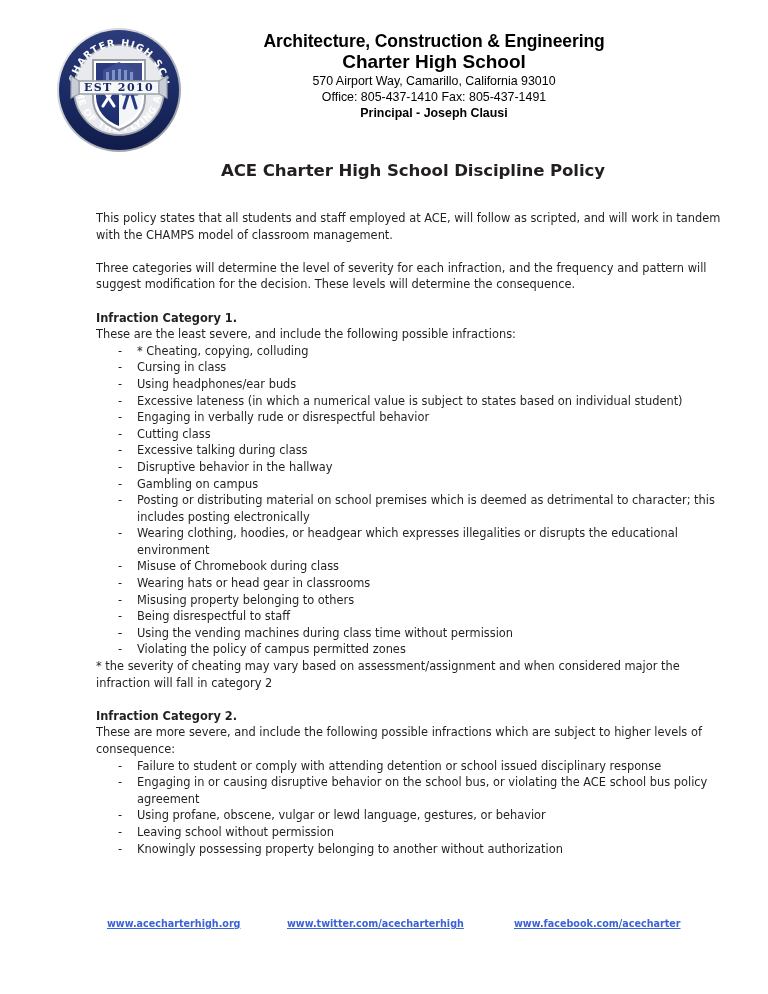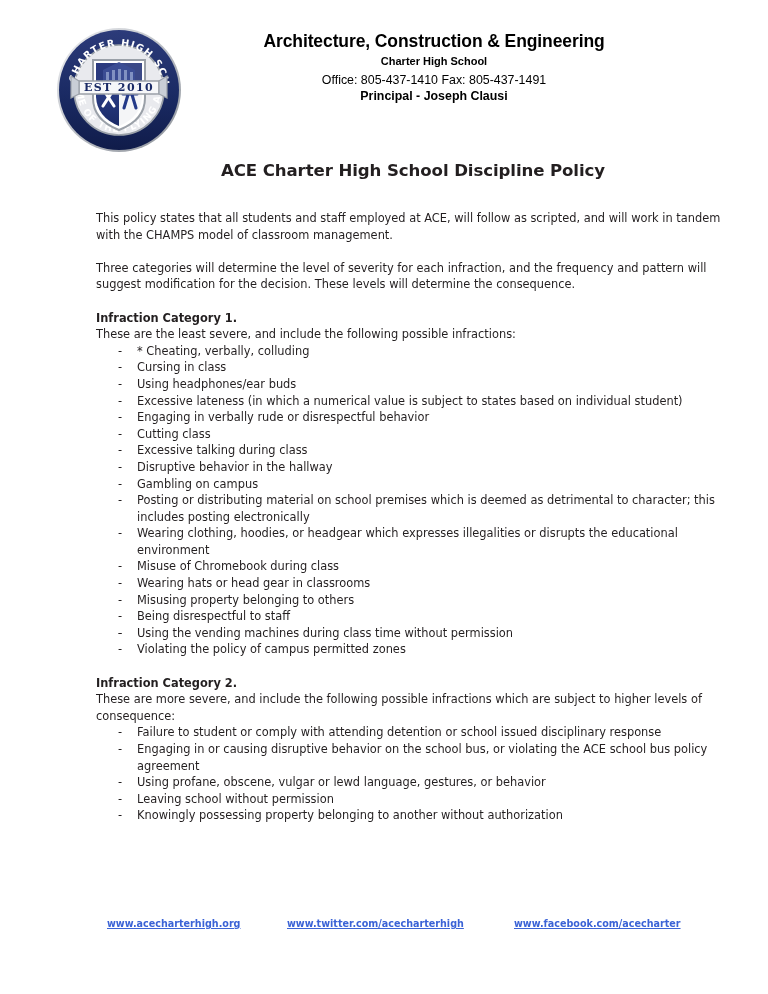--- a/index.html
+++ b/index.html
@@ -19,21 +19,21 @@
   .logo-wrap { position:absolute; left:55px; top:26px; width:128px; height:128px; }
   .logo-wrap svg { display:block; width:128px; height:128px; }
 
   .head-text {
     position:absolute; left:189px; top:31px; width:490px;
     text-align:center;
     font-family:"Liberation Sans", sans-serif;
     color:#000;
   }
   .hl1 { font-size:17.5px; font-weight:bold; letter-spacing:-0.1px; line-height:20px; }
-  .hl2 { font-size:11px; font-weight:bold; line-height:21px; }
+  .hl2 { font-size:19px; font-weight:bold; line-height:21px; }
   .hl3 { font-size:12.4px; line-height:16px; margin-top:1px; }
   .hl4 { font-size:12.4px; line-height:16px; }
   .hl5 { font-size:12.4px; font-weight:bold; line-height:16px; }
 
   
   .doc {
     position:absolute;
     left:66px; top:160px;
     width:634px;
     font-family:"DejaVu Sans", sans-serif;
@@ -160,56 +160,58 @@
         <path d="M 24,55 L 104,55 L 104,68 L 24,68 Z" fill="#f6f7f9" stroke="#9aa0a8" stroke-width="1.4"></path>
         <path d="M 24,55 L 16,50 L 16,72 L 24,68 Z" fill="#c9ced6" stroke="#9aa0a8" stroke-width="1.2"></path>
         <path d="M 104,55 L 112,50 L 112,72 L 104,68 Z" fill="#c9ced6" stroke="#9aa0a8" stroke-width="1.2"></path>
         <text x="64" y="65.3" text-anchor="middle" font-family="DejaVu Serif, serif" font-size="11" font-weight="bold" fill="#1a2a66" letter-spacing="1.4">EST 2010</text>
       </svg>
     </div>
 
     <div class="head-text">
       <div class="hl1">Architecture, Construction &amp; Engineering</div>
       <div class="hl2">Charter High School</div>
+      <div class="hl3">570 Airport Way, Camarillo, California 93010</div>
       <div class="hl4">Office: 805-437-1410    Fax:  805-437-1491</div>
       <div class="hl5">Principal - Joseph Clausi</div>
     </div>
   </div>
 
   <div class="doc">
 
     <div class="doc-title">ACE Charter High School Discipline Policy</div>
 
     <div class="para">This policy states that all students and staff employed at ACE, will follow as scripted, and will work in tandem with the CHAMPS model of classroom management.</div>
     <div class="para">Three categories will determine the level of severity for each infraction, and the frequency and pattern will suggest modification for the decision. These levels will determine the consequence.</div>
 
     <div class="sec-head">Infraction Category 1.</div>
     <div class="sec-lead">These are the least severe, and include the following possible infractions:</div>
 
     <ul class="infractions" id="cat1-list">
-        <li><span class="dash">-</span><span>* Cheating, verbally, colluding</span></li>
+        <li><span class="dash">-</span><span>* Cheating, copying, colluding</span></li>
         <li><span class="dash">-</span><span>Cursing in class</span></li>
         <li><span class="dash">-</span><span>Using headphones/ear buds</span></li>
         <li><span class="dash">-</span><span>Excessive lateness (in which a numerical value is subject to states based on individual student)</span></li>
         <li><span class="dash">-</span><span>Engaging in verbally rude or disrespectful behavior</span></li>
         <li><span class="dash">-</span><span>Cutting class</span></li>
         <li><span class="dash">-</span><span>Excessive talking during class</span></li>
         <li><span class="dash">-</span><span>Disruptive behavior in the hallway</span></li>
         <li><span class="dash">-</span><span>Gambling on campus</span></li>
         <li><span class="dash">-</span><span>Posting or distributing material on school premises which is deemed as detrimental to character; this includes posting electronically</span></li>
         <li><span class="dash">-</span><span>Wearing clothing, hoodies, or headgear which expresses illegalities or disrupts the educational environment</span></li>
         <li><span class="dash">-</span><span>Misuse of Chromebook during class</span></li>
         <li><span class="dash">-</span><span>Wearing hats or head gear in classrooms</span></li>
         <li><span class="dash">-</span><span>Misusing property belonging to others</span></li>
         <li><span class="dash">-</span><span>Being disrespectful to staff</span></li>
         <li><span class="dash">-</span></li>
         <li><span class="dash">-</span><span>Using the vending machines during class time without permission</span></li>
         <li><span class="dash">-</span><span>Violating the policy of campus permitted zones</span></li>
       </ul>
 
+    <div class="note">* the severity of cheating may vary based on assessment/assignment and when considered major the infraction will fall in category 2</div>
 
     <div class="spacer"></div>
 
     <div class="sec-head">Infraction Category 2.</div>
     <div class="sec-lead">These are more severe, and include the following possible infractions which are subject to higher levels of consequence:</div>
 
     <ul class="infractions" id="cat2-list">
         <li><span class="dash">-</span><span>Failure to student or comply with attending detention or school issued disciplinary response</span></li>
         <li><span class="dash">-</span><span>Engaging in or causing disruptive behavior on the school bus, or violating the ACE school bus policy agreement</span></li>
         <li><span class="dash">-</span><span>Using profane, obscene, vulgar or lewd language, gestures, or behavior</span></li>

